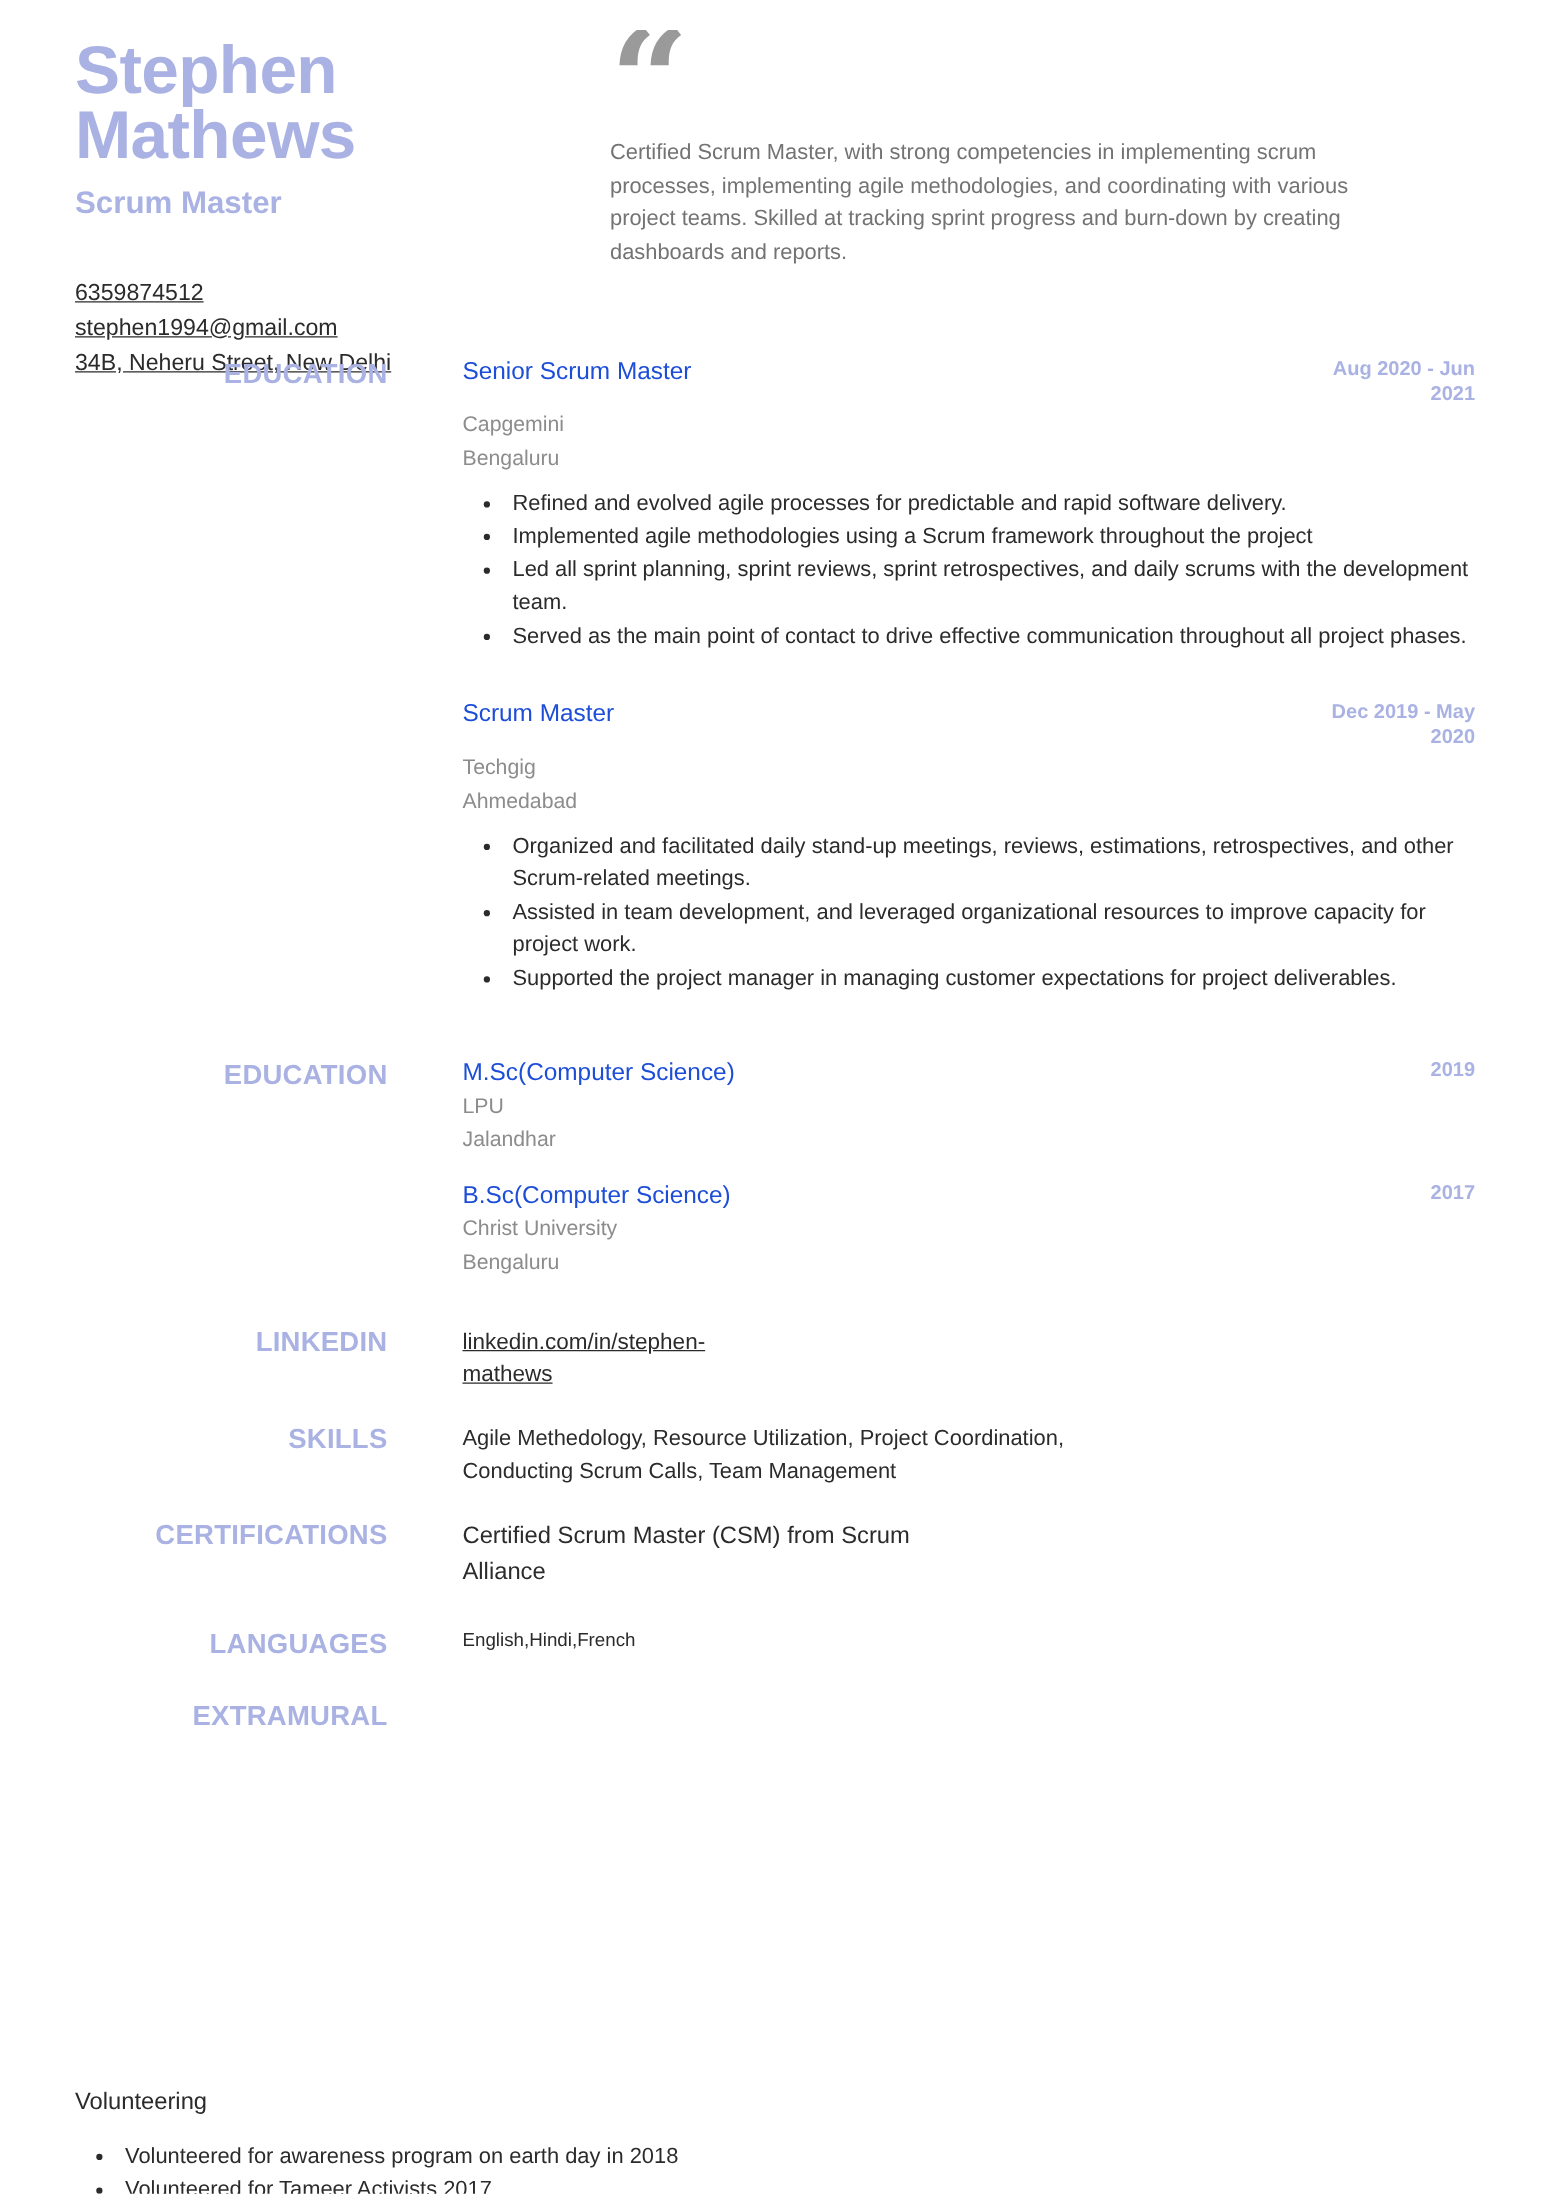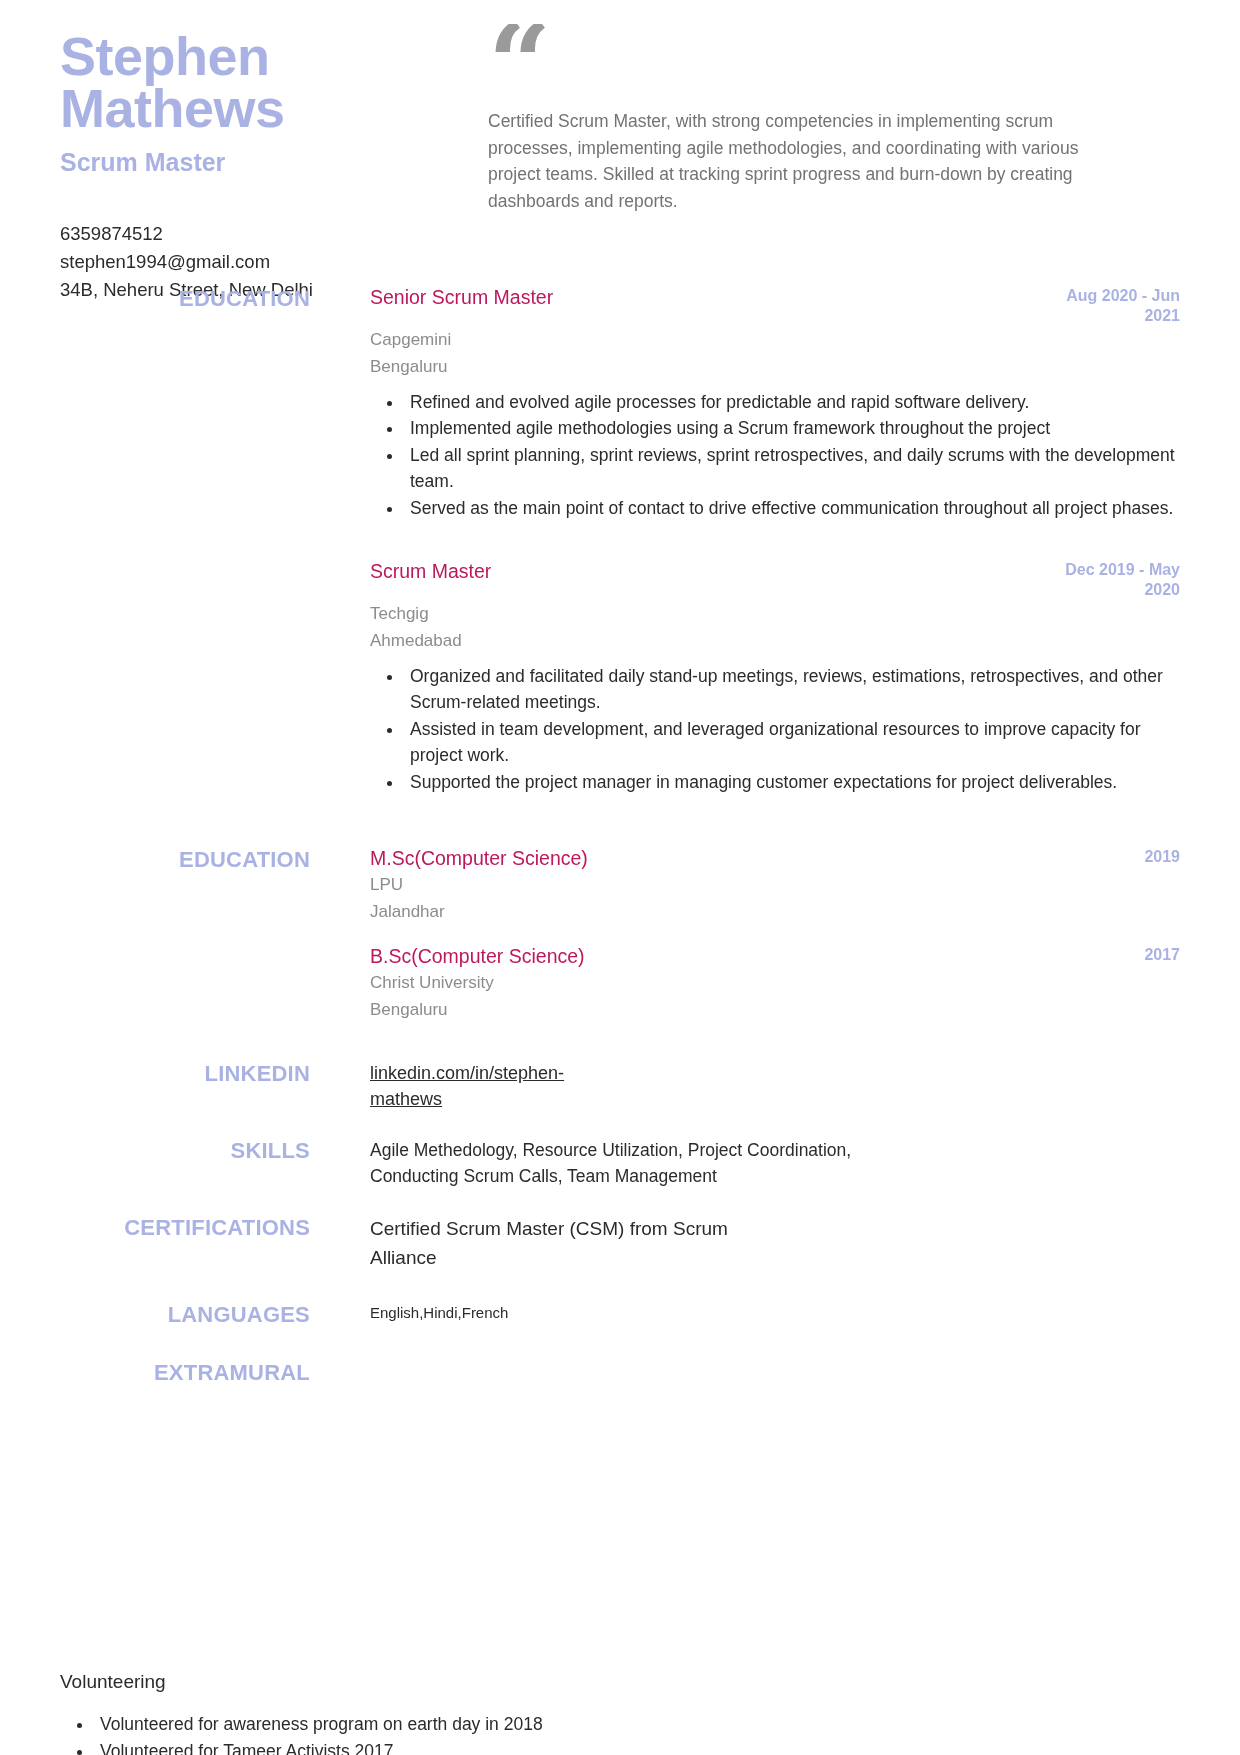--- a/index.html
+++ b/index.html
@@ -79,21 +79,21 @@
     max-width: 615px;
   }
 
   
   .contact {
     padding: 6px 60px 0 60px;
     font-size: 18.5px;
     line-height: 1.5;
     color: #2b2b2b;
   }
-  .contact div { white-space: nowrap; }
+  .contact div { white-space: nowrap; text-decoration: underline; }
 
   
   .section {
     display: flex;
     flex-direction: row;
     padding: 0 60px 0 60px;
     box-sizing: border-box;
     align-items: flex-start;
   }
   .sec-label {
@@ -116,21 +116,21 @@
 
   .entry { margin-bottom: 4px; }
   .entry-head {
     display: flex;
     flex-direction: row;
     align-items: flex-start;
     justify-content: space-between;
   }
   .entry-title {
     font-size: 19.5px;
-    color: #be185d;
+    color: #1d4ed8;
     line-height: 1.22;
     flex: 1 1 auto;
     padding-right: 18px;
   }
   .entry-date {
     flex: 0 0 150px;
     width: 150px;
     text-align: right;
     font-size: 16px;
     font-weight: bold;

